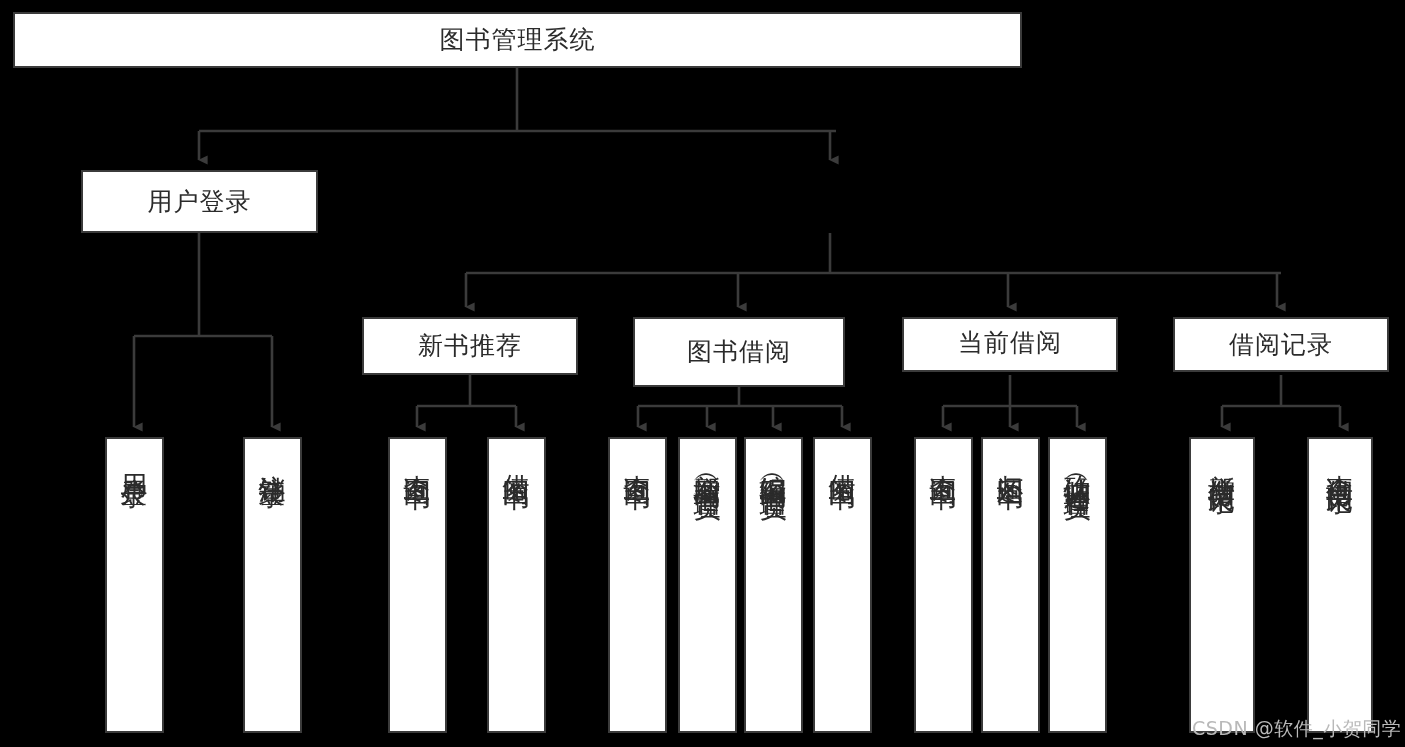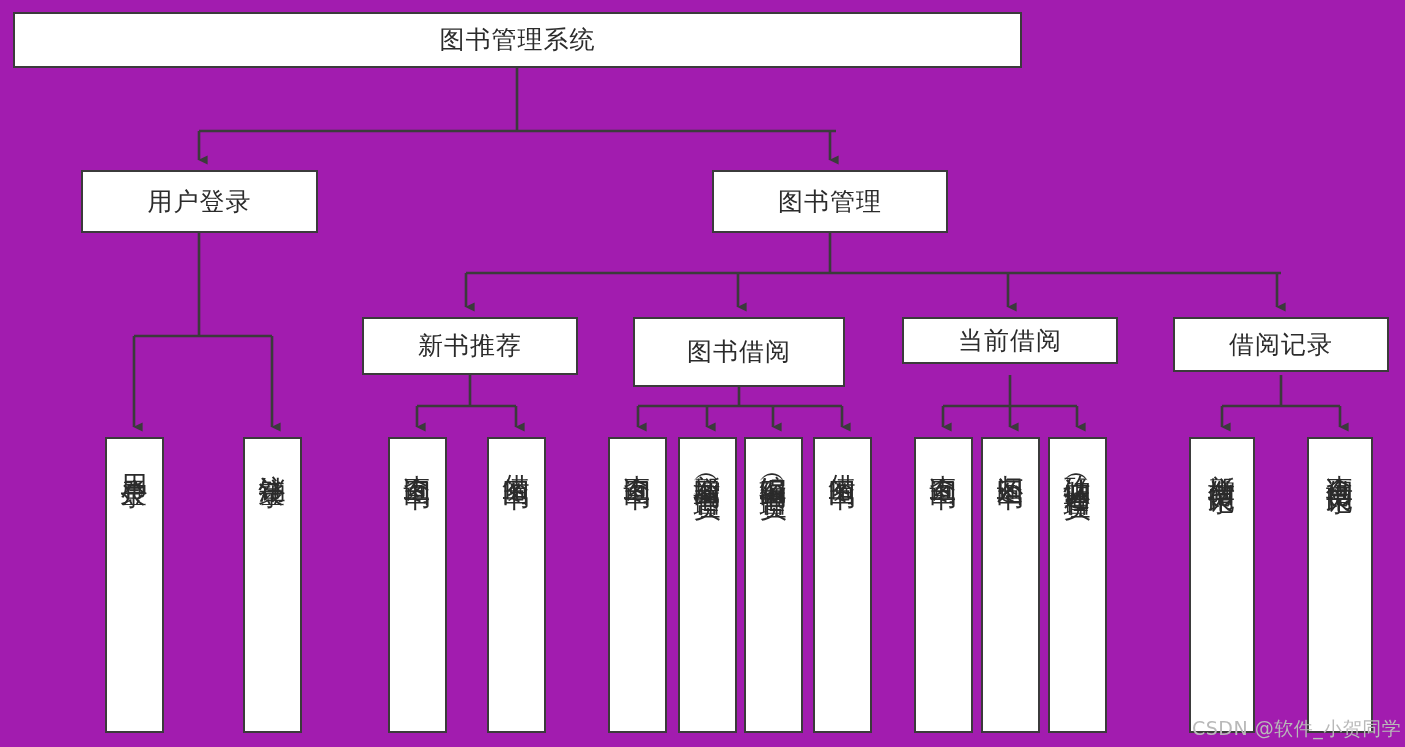--- a/index.html
+++ b/index.html
@@ -1,18 +1,18 @@
 <!DOCTYPE html>
 <html><head>
 <meta charset="utf-8">
 <title>图书管理系统 功能结构图</title>
 <style>
   html,body{margin:0;padding:0;background:#ffffff;}
   body{font-family:"DejaVu Sans","Liberation Sans",sans-serif;}
-  #canvas{position:relative;width:1405px;height:747px;background:#a21caf;overflow:hidden;}
+  #canvas{position:relative;width:1405px;height:747px;background:#000000;overflow:hidden;}
 
   svg#wires{position:absolute;left:0;top:0;width:1405px;height:747px;pointer-events:none;}
 
   .node{
     position:absolute;
     box-sizing:border-box;
     background:#ffffff;
     border:2px solid #3b3b3b;
     display:flex;
     align-items:center;
@@ -106,33 +106,30 @@
   </svg>
 
   <div class="node h-node root" style="left:13px;top:12px;width:1009px;height:56px;">
     <span class="lbl">图书管理系统</span>
   </div>
 
   <div class="node h-node" style="left:81px;top:170px;width:237px;height:63px;">
     <span class="lbl">用户登录</span>
   </div>
 
-  <div class="node h-node" style="left:712px;top:170px;width:236px;height:63px;">
-    <span class="lbl">图书管理</span>
-  </div>
 
   <div class="node h-node" style="left:362px;top:317px;width:216px;height:58px;">
     <span class="lbl">新书推荐</span>
   </div>
 
   <div class="node h-node" style="left:633px;top:317px;width:212px;height:70px;">
     <span class="lbl">图书借阅</span>
   </div>
 
-  <div class="node h-node" style="left:902px;top:317px;width:216px;height:47px;">
+  <div class="node h-node" style="left:902px;top:317px;width:216px;height:55px;font-family:Liberation Mono, monospace;">
     <span class="lbl">当前借阅</span>
   </div>
 
   <div class="node h-node" style="left:1173px;top:317px;width:216px;height:55px;">
     <span class="lbl">借阅记录</span>
   </div>
 
   <div class="node v-node" style="left:105px;top:437px;width:59px;height:296px;">
     <span class="lbl">用户登录</span>
   </div>

